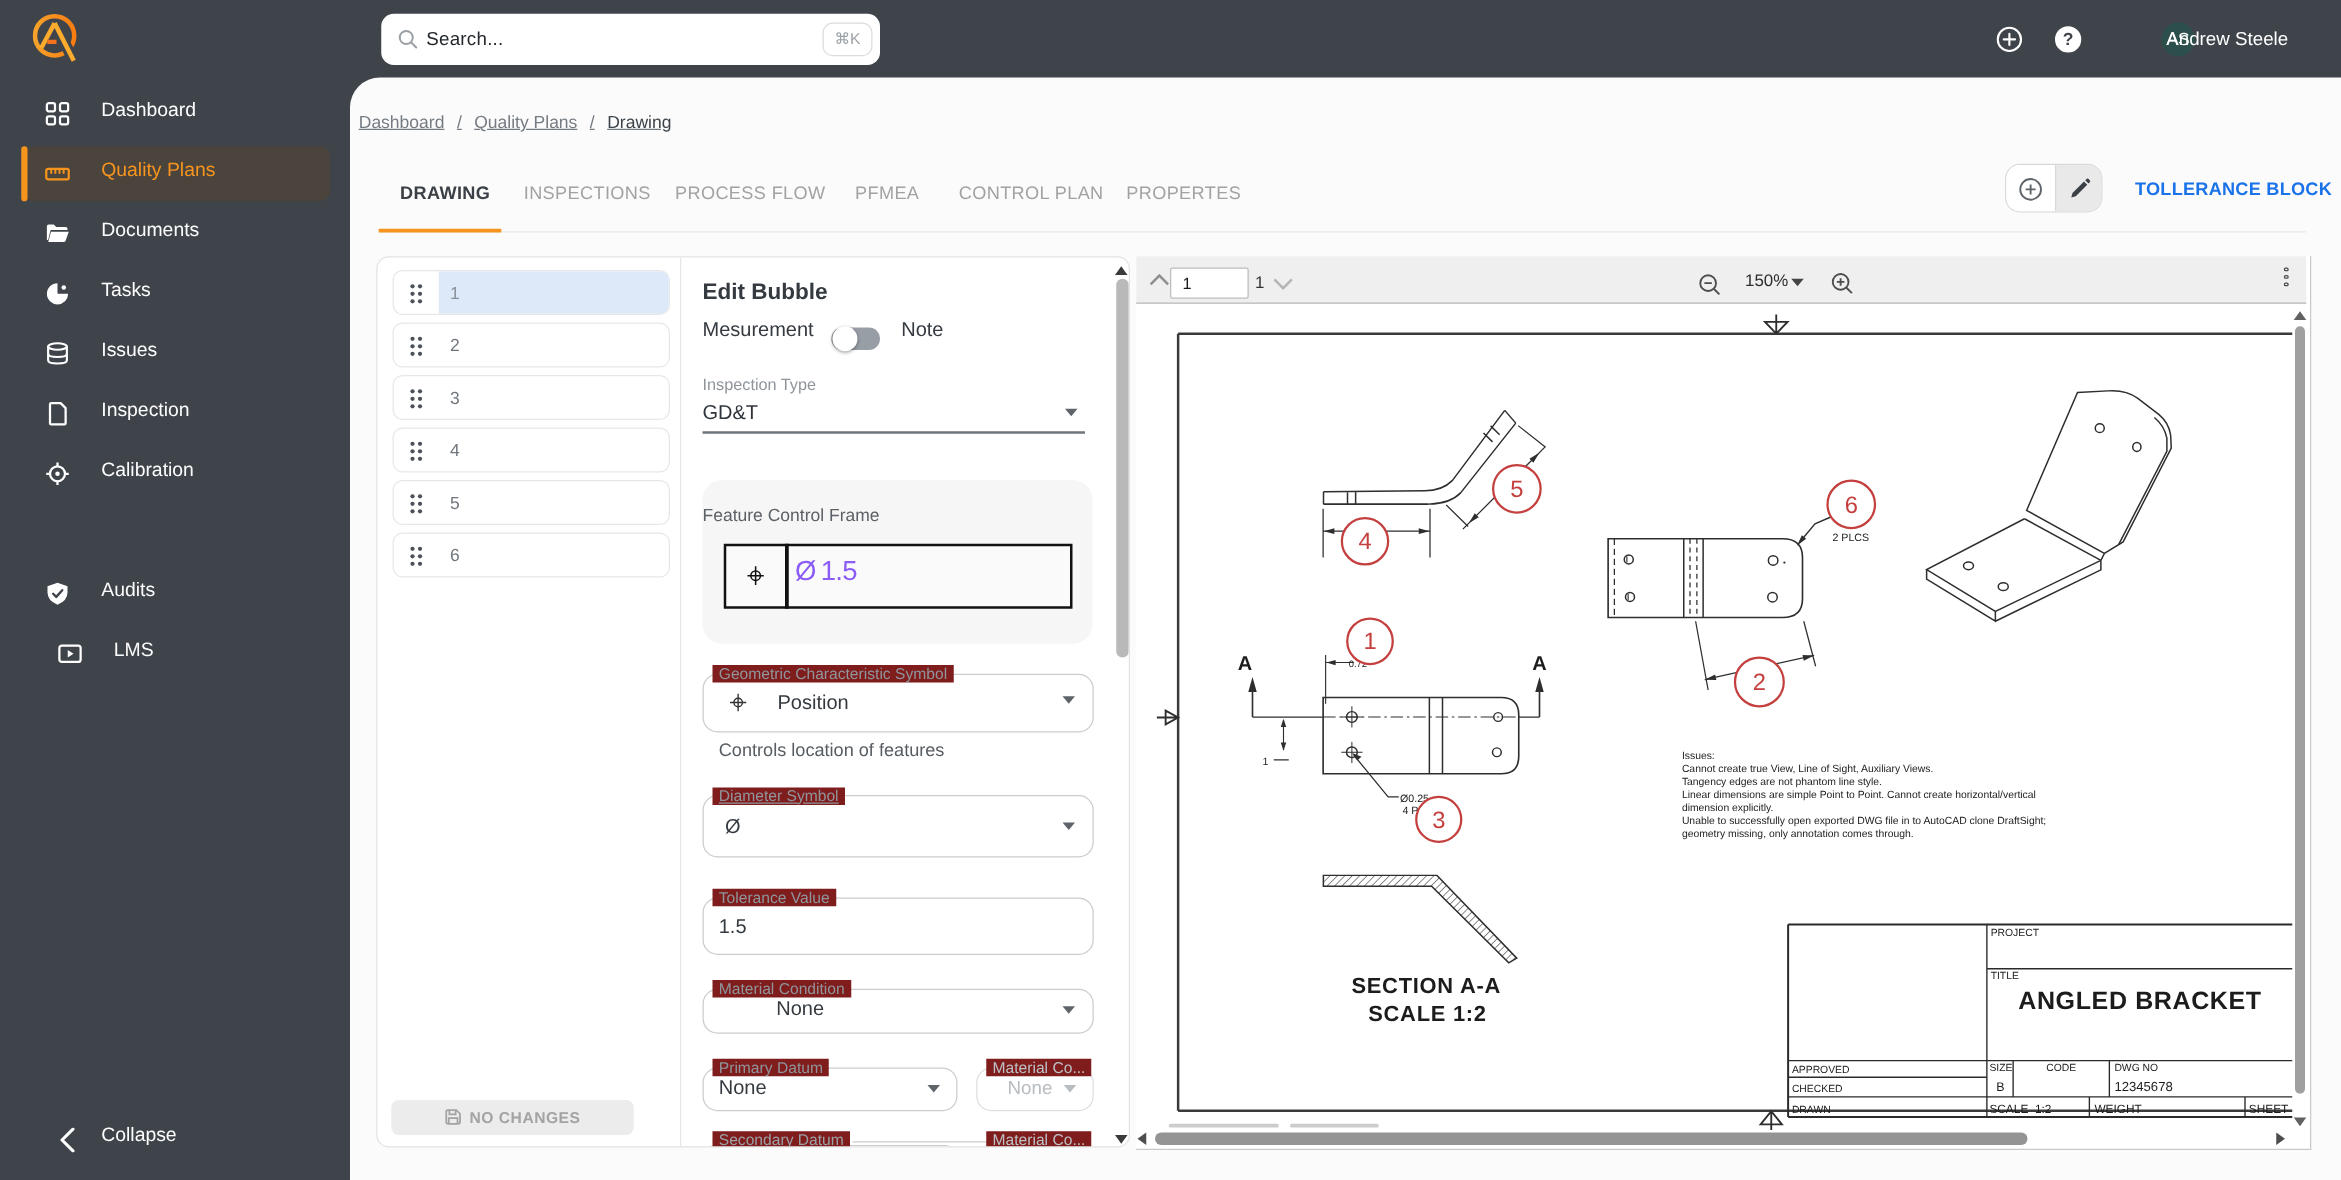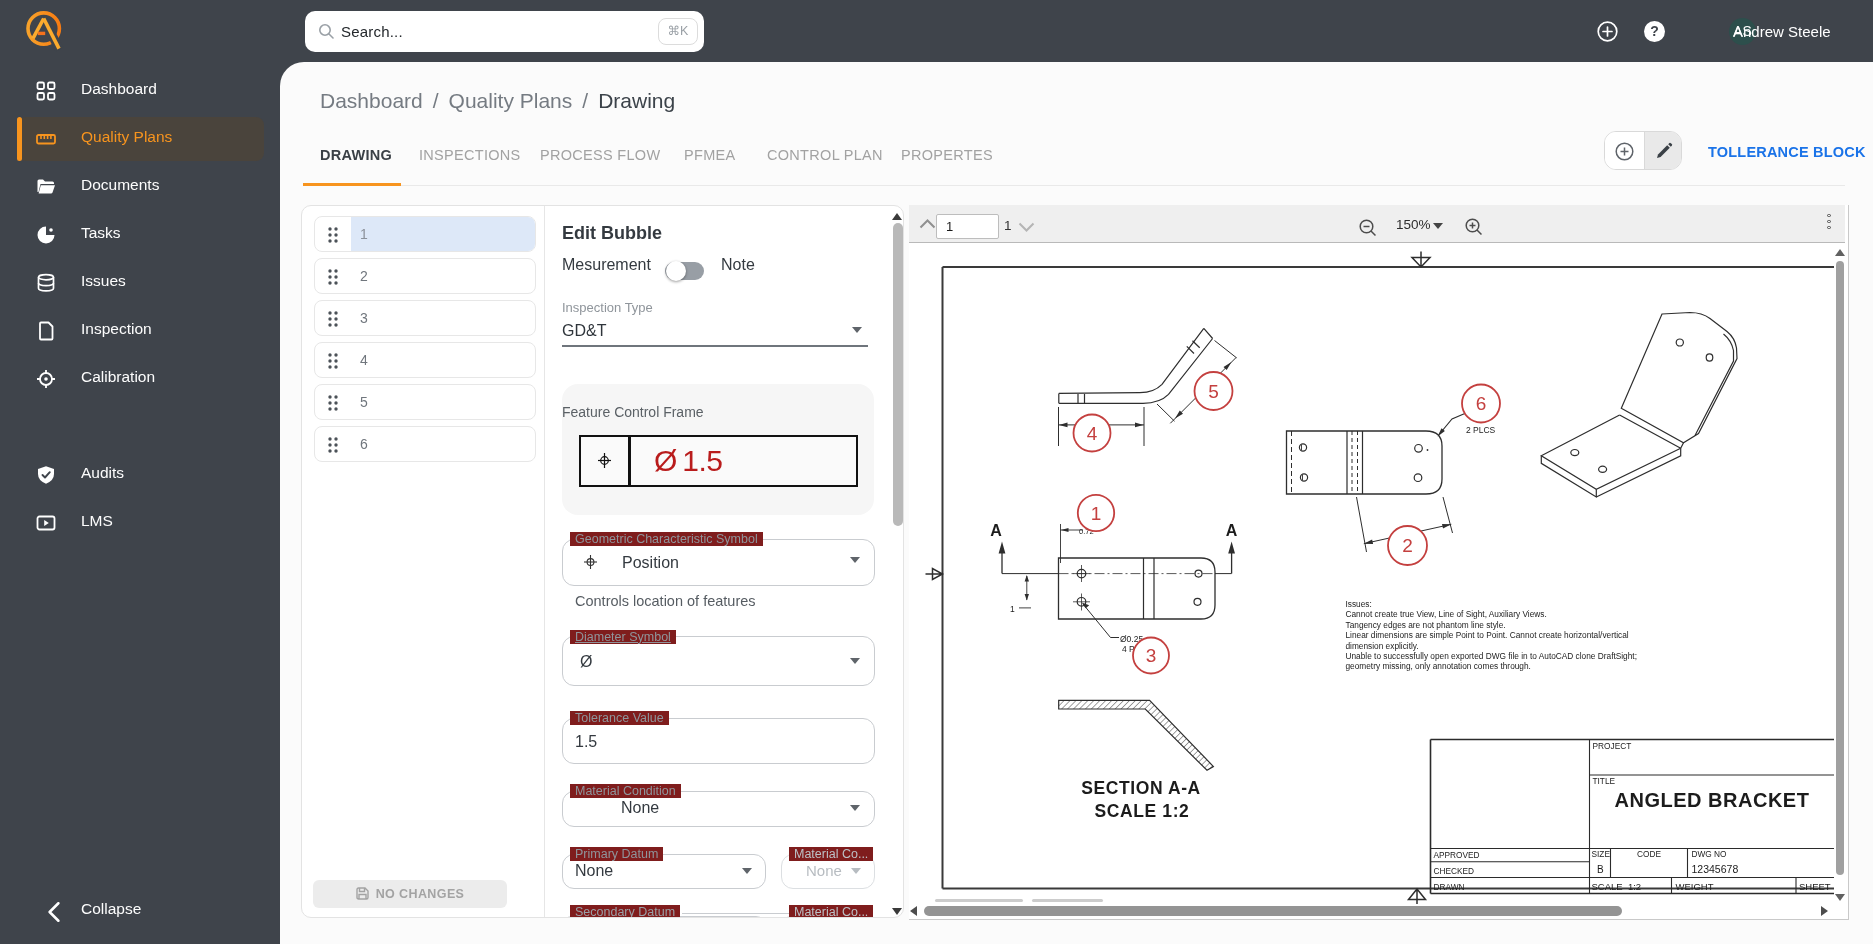--- a/index.html
+++ b/index.html
@@ -13,21 +13,21 @@
 .mi .lb{position:absolute;left:81px;top:13px;}
 #qp-hl{position:absolute;left:18px;top:117px;width:246px;height:44px;background:#4a443c;border-radius:8px;}
 #qp-bar{position:absolute;left:17px;top:117px;width:5px;height:44px;background:#f7941e;border-radius:3px;}
 
 #topbar{position:absolute;left:280px;top:0;width:1593px;height:62px;background:#3f444b;z-index:4;}
 #search{position:absolute;left:25px;top:11px;width:399px;height:41px;background:#fff;border-radius:10px;}
 #search .stxt{position:absolute;left:36px;top:12px;font-size:15px;color:#23272b;font-weight:500;letter-spacing:.2px;}
 #cmdk{position:absolute;right:6px;top:7px;width:40px;height:27px;border:1px solid #dcdcdc;border-radius:8px;color:#9aa0a6;font-size:12.5px;text-align:center;line-height:25px;}
 
 #card{position:absolute;left:280px;top:62px;width:1593px;height:882px;background:#fbfbfb;border-top-left-radius:24px;z-index:6;}
-#crumbs{position:absolute;left:40px;top:27px;font-size:21px;color:#757b82;}#crumbs i{font-style:normal;margin:0 10px;}
+#crumbs{position:absolute;left:7px;top:27px;font-size:14px;color:#757b82;text-decoration:underline;}#crumbs i{font-style:normal;margin:0 10px;}
 #crumbs b{color:#3c434a;font-weight:400;}
 .tab{position:absolute;top:85px;font-size:14.5px;color:#a2a2a2;letter-spacing:.3px;font-weight:500;}
 #tabdiv{position:absolute;left:23px;top:123px;width:1542px;height:1px;background:#e9e9e9;}
 #tabind{position:absolute;left:23px;top:121px;width:98px;height:3px;background:#f7941e;}
 #btngroup{position:absolute;left:1324px;top:69px;width:78px;height:39px;border:1px solid #d9d9d9;border-radius:12px;background:#fff;overflow:hidden;}
 #btngroup .half{position:absolute;top:0;width:39px;height:39px;}
 #tolblock{position:absolute;left:1428px;top:82px;font-size:14.5px;font-weight:700;color:#1a73e8;letter-spacing:.2px;}
 
 #panel{position:absolute;left:21px;top:143px;width:603px;height:713px;background:#fff;border:1px solid #e3e3e3;border-radius:10px;overflow:hidden;}
 .litem{position:absolute;left:12px;width:222px;height:36px;background:#fff;border:1px solid #e7e7e7;border-radius:8px;overflow:hidden;}
@@ -142,21 +142,21 @@
         </svg>
       <span class="lb">Calibration</span>
     </div>
     <div class="mi" style="top:451px;">
       <svg class="ic" viewBox="0 0 20 20">
           <path d="M10 1.2 L18 4 V9 Q18 15.4 10 18.8 Q2 15.4 2 9 V4 Z" fill="#fff"></path>
           <path d="M6.5 10 L9 12.5 L13.8 7.2" fill="none" stroke="#3f444b" stroke-width="1.9" stroke-linecap="round" stroke-linejoin="round"></path>
         </svg>
       <span class="lb">Audits</span>
     </div>
-    <div class="mi" style="top:499px;">
+    <div class="mi" style="top:499px;margin-left:10px;">
       <svg class="ic" viewBox="0 0 20 20">
           <rect x="1.5" y="3.5" width="17" height="13" rx="2" fill="none" stroke="#fff" stroke-width="1.8"></rect>
           <path d="M8.2 7 L12.8 10 L8.2 13 Z" fill="#fff"></path>
         </svg>
       <span class="lb">LMS</span>
     </div>
     <div class="mi" style="top:887px;">
       <svg class="ic" style="left:44px;top:15px" width="9" height="16" viewBox="0 0 9 16">
           <path d="M8 1 L1 8 L8 15" fill="none" stroke="#fff" stroke-width="2" stroke-linecap="round" stroke-linejoin="round"></path>
         </svg>
@@ -287,21 +287,21 @@
 
       <div style="position:absolute;left:260px;top:178px;width:312px;height:131px;background:#f6f6f6;border-radius:16px;"></div>
       <div style="position:absolute;left:260px;top:198px;width:312px;text-align:left;font-size:14px;font-weight:500;color:#5b6166;">Feature Control Frame</div>
       <div style="position:absolute;left:277px;top:229px;width:279px;height:52px;border:2.5px solid #111;background:#fafafa;"></div>
       <div style="position:absolute;left:326px;top:229px;width:2.5px;height:52px;background:#111;"></div>
       <svg style="position:absolute;left:294.5px;top:245.5px;" width="15" height="17" viewBox="0 0 15 17">
           <circle cx="7.5" cy="8.5" r="3.8" fill="none" stroke="#111" stroke-width="1.2"></circle>
           <line x1="7.5" y1="1" x2="7.5" y2="16" stroke="#111" stroke-width="1.2"></line>
           <line x1="1" y1="8.5" x2="14" y2="8.5" stroke="#111" stroke-width="1.2"></line>
         </svg>
-      <div style="position:absolute;left:352px;top:238px;font-size:30px;color:#b91c1c;letter-spacing:-0.5px;">Ø 1.5</div>
+      <div style="position:absolute;left:334px;top:238px;font-size:22px;color:#8b5cf6;letter-spacing:-0.5px;">Ø 1.5</div>
 
       <div class="fld" style="left:259.5px;top:332.5px;width:313px;height:47px;"></div>
       <div class="lab" style="left:268px;top:326px;">Geometric Characteristic Symbol</div>
       <svg style="position:absolute;left:281px;top:348px;" width="15" height="16" viewBox="0 0 15 16">
           <circle cx="7.5" cy="8" r="3.4" fill="none" stroke="#333" stroke-width="1.1"></circle>
           <line x1="7.5" y1="1" x2="7.5" y2="15" stroke="#333" stroke-width="1.1"></line>
           <line x1="1" y1="8" x2="14" y2="8" stroke="#333" stroke-width="1.1"></line>
         </svg>
       <div style="position:absolute;left:320px;top:348px;font-size:16px;color:#343a40;">Position</div>
       <div class="caret" style="left:548px;top:351px;"></div>

